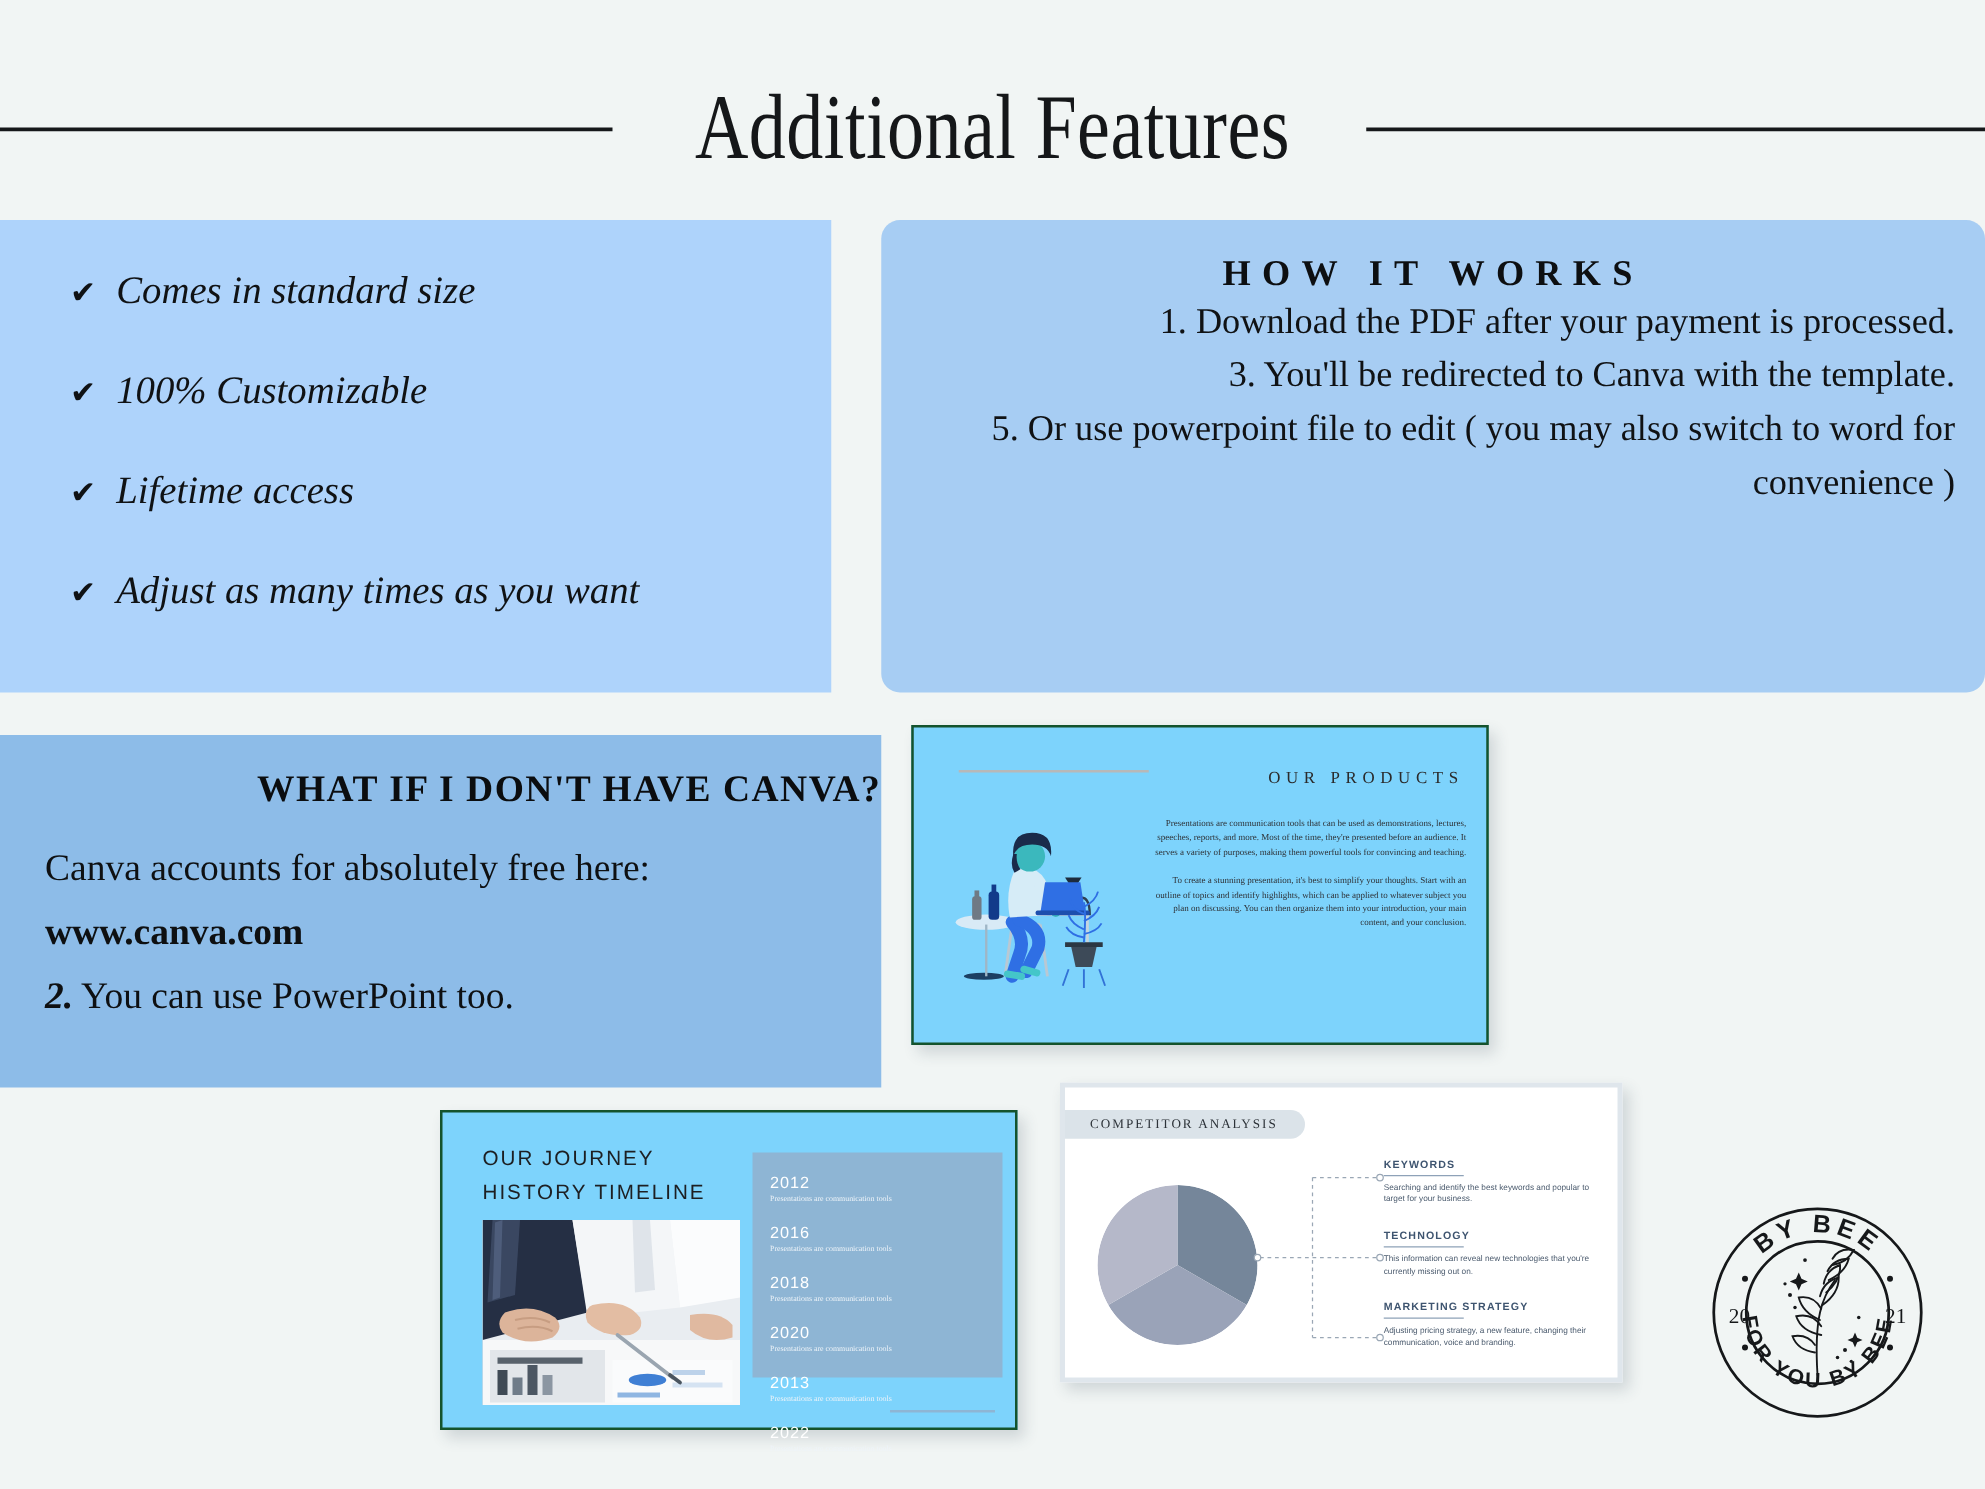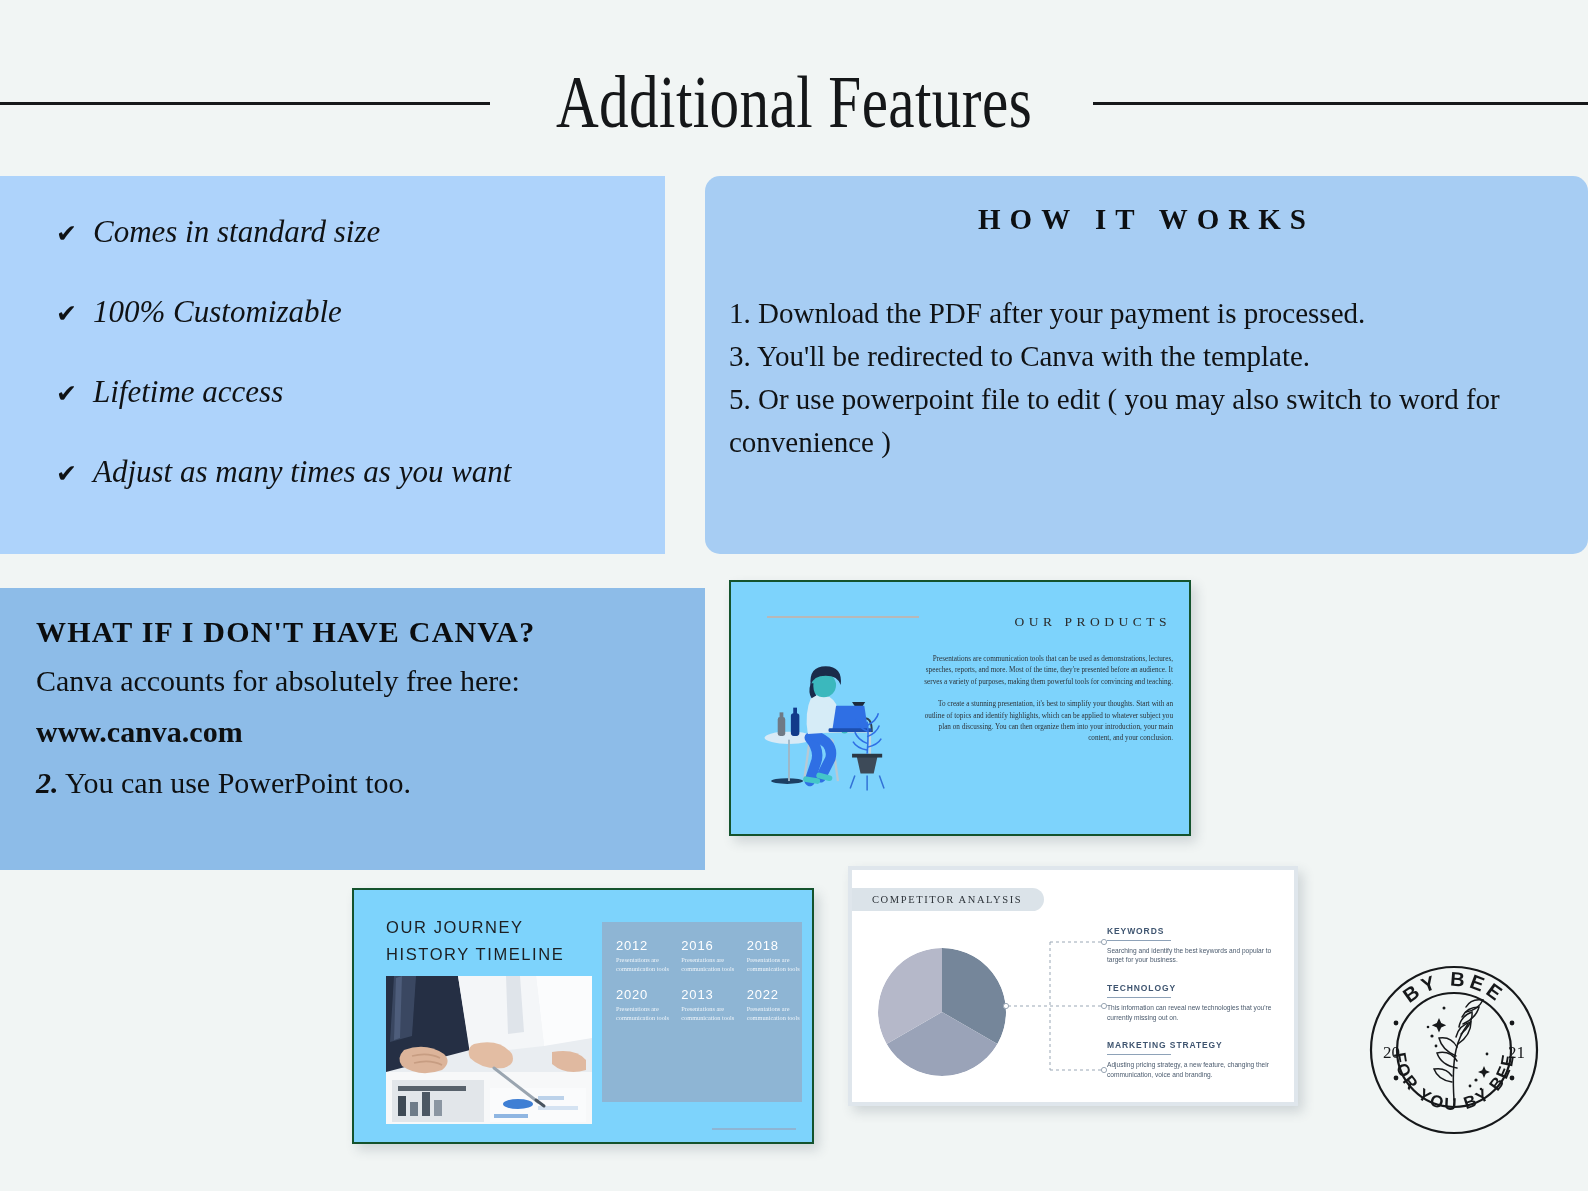--- a/index.html
+++ b/index.html
@@ -44,35 +44,36 @@
   .panel-how {
     position: absolute; left: 705px; top: 176px; width: 883px; height: 378px;
     background: #a7cdf3;
     border-radius: 15px;
   }
   .how-title {
     text-align: center; margin-top: 27px;
     font-size: 29px; font-weight: bold; letter-spacing: 9px;
     color: #0d0f11; font-family: "Liberation Serif", serif;
   }
-  .how-steps { margin-top: 56px; padding: 0 24px 0 24px; }
+  .how-steps { padding: 0 24px 0 24px; text-align: right; }
   .how-step {
     font-size: 29px; line-height: 43px; color: #101214;
     font-family: "Liberation Serif", serif;
   }
 
   .panel-canva {
     position: absolute; left: 0; top: 588px; width: 705px; height: 282px;
     background: #8dbce8;
   }
   .canva-inner { padding: 27px 0 0 36px; }
   .canva-title {
     font-size: 30px; font-weight: bold; letter-spacing: 1.2px;
-    color: #0b0d0f; margin-bottom: 6px;
-    font-family: "Liberation Serif", serif;
+    color: #0b0d0f; margin-bottom: 20px;
+    font-family: "Liberation Serif", serif;
+    text-align: right;
   }
   .canva-line { font-size: 30px; line-height: 51px; color: #0e1012;
                 font-family: "Liberation Serif", serif; }
   .canva-url { font-weight: bold; }
   .canva-num2 { font-weight: bold; font-style: italic; }
 
   
   .slide {
     position: absolute; background: #7dd3fc;
     border: 2px solid #14532d;
@@ -105,21 +106,21 @@
     color: #1d1f22; font-family: "Liberation Sans", sans-serif; font-weight: 300;
   }
   .tl-photo {
     position: absolute; left: 32px; top: 86px; width: 206px; height: 148px;
     overflow: hidden; background: #c7cdd4;
   }
   .tl-block {
     position: absolute; left: 248px; top: 32px; width: 200px; height: 180px;
     background: #8eb5d4; padding: 16px 0 0 14px;
   }
-  .tl-grid { display: grid; grid-template-columns: 1fr 1fr 1fr; gap: 14px 10px; }
+  .tl-grid { display: grid; grid-template-columns: 1fr; gap: 14px 10px; }
   .tl-year { font-size: 13px; color: #ffffff; letter-spacing: 0.8px;
              font-family: "Liberation Sans", sans-serif; font-weight: 300; }
   .tl-cap  { font-size: 6.3px; line-height: 9px; color: #eef4f9; margin-top: 2px;
              font-family: "Liberation Serif", serif; }
   .tl-footline { position:absolute; right:16px; bottom:12px; width:84px; height:2px; background:#8eb5d4; }
 
   
   .cp-pill {
     position: absolute; left: 0; top: 18px; padding: 6px 22px 6px 20px;
     background: #dbe3e9; border-radius: 0 16px 16px 0;

